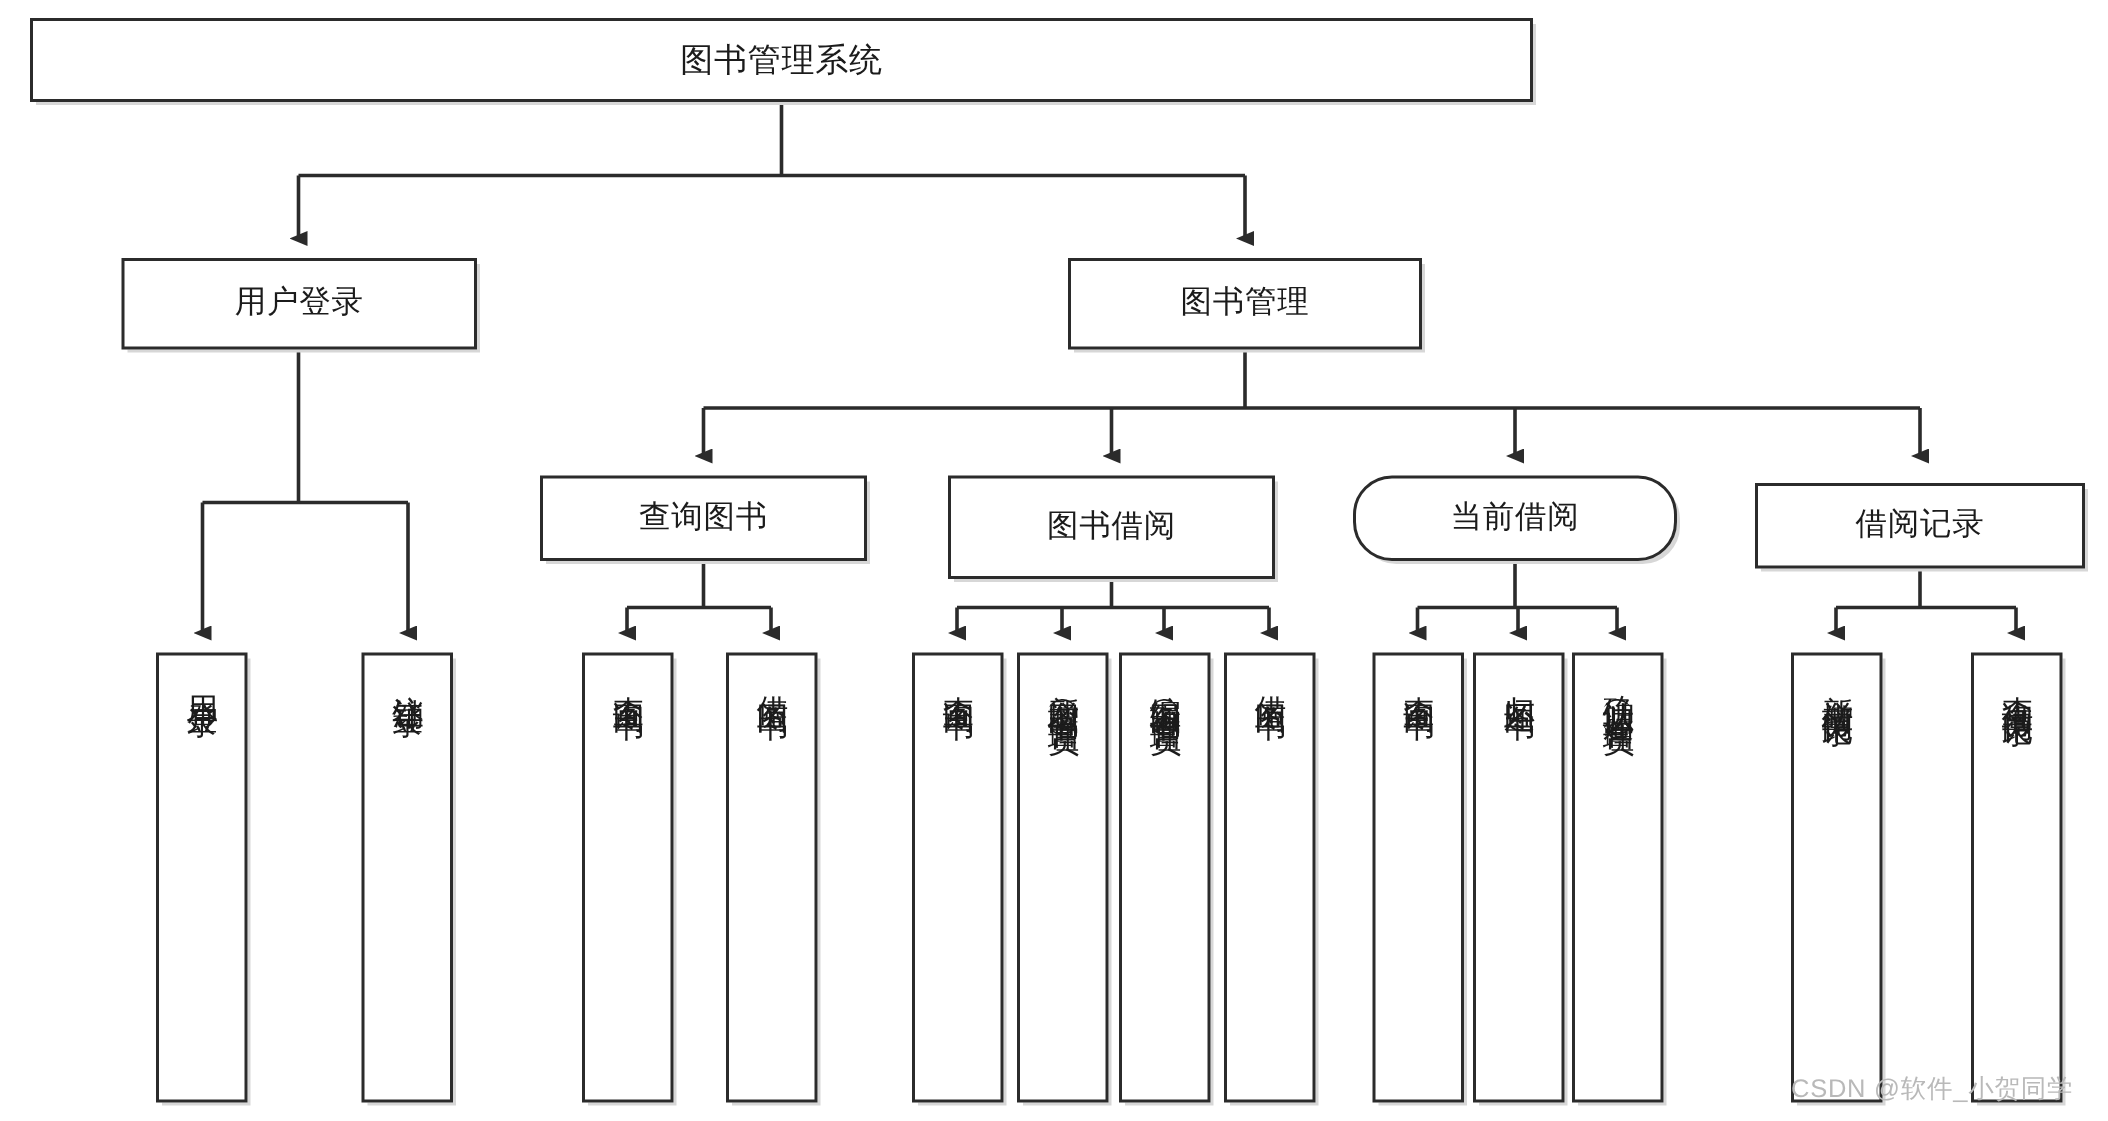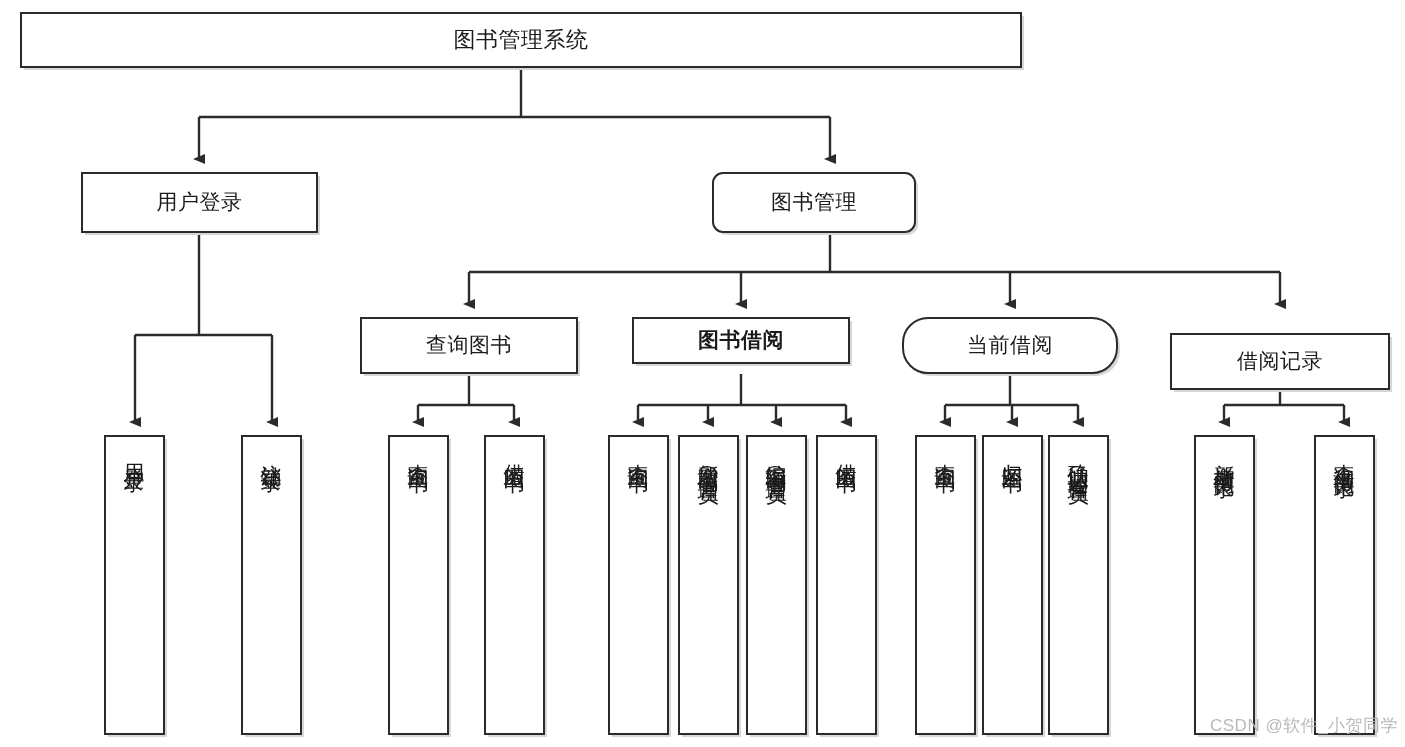--- a/index.html
+++ b/index.html
@@ -56,21 +56,20 @@
     line-height: 1;
   }
   .node.root .label { font-size: 22px; }
   .watermark {
     position: absolute;
     font-size: 17px;
     color: #b9b9b9;
     white-space: nowrap;
     letter-spacing: 0.5px;
     pointer-events: none;
-    padding-left: 16px;
   }
 </style>
 </head>
 <body>
 
 <div id="canvas">
 
   <svg id="edges" viewBox="0 0 1405 747">
     <defs>
       <marker id="arrow" markerWidth="12" markerHeight="12" refX="5" refY="6" orient="auto" markerUnits="userSpaceOnUse">
@@ -107,34 +106,34 @@
       </g>
   </svg>
 
   <div class="node root horizontal" style="left: 20px; top: 12px; width: 1002px; height: 56px;">
     <span class="label">图书管理系统</span>
   </div>
 
   <div class="node horizontal" style="left: 81px; top: 172px; width: 237px; height: 61px;">
     <span class="label">用户登录</span>
   </div>
-  <div class="node horizontal" style="left: 712px; top: 172px; width: 204px; height: 61px; border-radius: 11px;">
+  <div class="node horizontal" style="left: 712px; top: 172px; width: 236px; height: 61px;">
     <span class="label">图书管理</span>
   </div>
 
   <div class="node horizontal" style="left: 360px; top: 317px; width: 218px; height: 57px;">
     <span class="label">查询图书</span>
   </div>
-  <div class="node horizontal" style="left: 632px; top: 317px; width: 218px; height: 47px; font-weight: bold;">
+  <div class="node horizontal" style="left: 632px; top: 317px; width: 218px; height: 69px;">
     <span class="label">图书借阅</span>
   </div>
   <div class="node horizontal" style="left: 902px; top: 317px; width: 216px; height: 57px; border-radius: 26px;">
     <span class="label">当前借阅</span>
   </div>
-  <div class="node horizontal" style="left: 1170px; top: 333px; width: 220px; height: 57px;">
+  <div class="node horizontal" style="left: 1170px; top: 322px; width: 220px; height: 57px;">
     <span class="label">借阅记录</span>
   </div>
 
   <div class="node vertical" style="left: 104px; top: 435px; width: 61px; height: 300px;">
     <span class="label">用户登录</span>
   </div>
   <div class="node vertical" style="left: 241px; top: 435px; width: 61px; height: 300px;">
     <span class="label">注销登录</span>
   </div>
 

